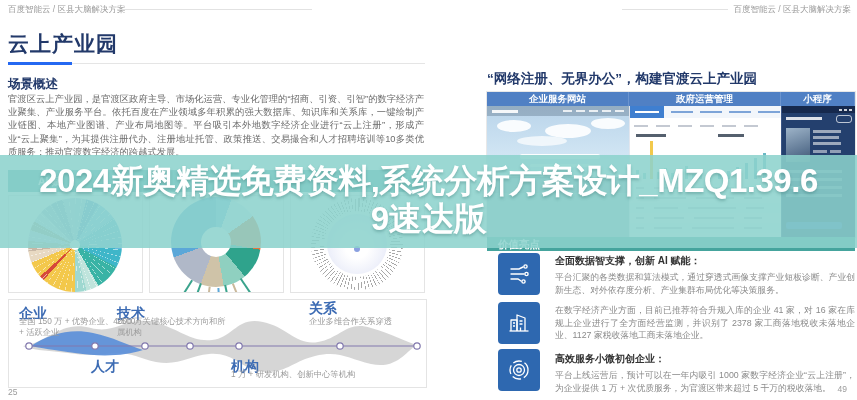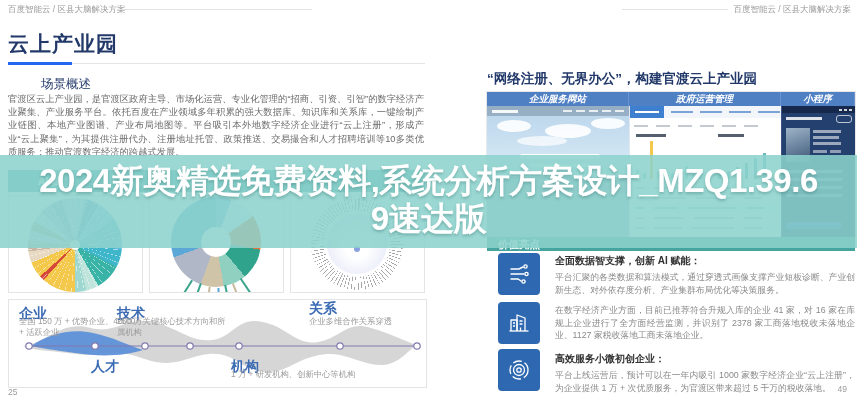--- a/index.html
+++ b/index.html
@@ -13,21 +13,21 @@
   #slide-right{left:430px;width:427px;}
 
   
   .crumb{font-size:8.5px;color:#9a9a9a;white-space:nowrap;}
   .crumb-l{left:8px;top:4px;}
   .hairline{height:1px;background:#e2e2e2;}
   .crumb-line-l{left:117px;top:9px;width:195px;}
   .title-l{left:8px;top:30px;font-size:21px;font-weight:bold;color:#22396a;letter-spacing:1px;}
   .rule-blue{left:8px;top:62px;width:64px;height:3px;background:#2468f2;}
   .rule-grey{left:72px;top:63px;width:353px;height:1px;background:#e5e5e5;}
-  .sec-title-l{left:8px;top:76px;font-size:12.5px;font-weight:normal;color:#22396a;margin-left:33px;}
+  .sec-title-l{left:8px;top:76px;font-size:12.5px;font-weight:bold;color:#22396a;}
   .desc-l{left:8px;top:93px;width:416px;font-size:9.3px;line-height:13.2px;color:#6b6b6b;text-align:justify;}
   .band-l{left:8px;top:170px;width:417px;height:22px;background:#57aba6;color:#ffffff;
           font-size:10.5px;font-weight:bold;line-height:22px;padding-left:30px;box-sizing:border-box;}
   .cards{left:8px;top:195px;width:417px;height:98px;display:flex;gap:6px;}
   .card{flex:1;background:#fff;border:1px solid #e4e4e4;position:relative;overflow:hidden;}
   
   .pie1{position:absolute;left:19px;top:2px;width:94px;height:94px;border-radius:50%;
     background:conic-gradient(#b8cfe8 0deg 14deg,#6fa3d8 14deg 30deg,#8fc4ea 30deg 55deg,
       #66b8e0 55deg 95deg,#3fb6c9 95deg 118deg,#39b3a5 118deg 150deg,#bfe4dc 150deg 166deg,
       #9fd8d0 166deg 180deg,#f3c84b 180deg 222deg,#d6493a 222deg 228deg,#f3c84b 228deg 248deg,
@@ -54,21 +54,21 @@
   .panel-graph{left:8px;top:299px;width:417px;height:87px;border:1px solid #e4e4e4;background:#fff;}
   .g-label{position:absolute;font-size:14px;font-weight:bold;color:#3d6cb4;}
   .g-desc{position:absolute;font-size:8.3px;line-height:10.6px;color:#9a9a9a;}
   .pageno{font-size:8.5px;color:#9c9c9c;}
   .pageno-l{left:8px;top:387px;}
 
   
   .crumb-line-r{left:192px;top:9px;width:106px;}
   .crumb-r{right:6px;top:4px;}
   .head-r{left:57px;top:70px;font-size:13.5px;font-weight:bold;color:#22396a;}
-  .shot{left:57px;top:92px;width:368px;height:145px;display:flex;box-shadow:0 0 0 1px #e8e8e8;font-style:italic;}
+  .shot{left:57px;top:92px;width:368px;height:145px;display:flex;box-shadow:0 0 0 1px #e8e8e8;}
   .shot-col{position:relative;height:100%;}
   .col1{width:146px;} .col2{width:157px;} .col3{width:76px;}
   .shot-head{height:14px;background:#5080c4;color:#fff;font-size:9.5px;font-weight:bold;
              text-align:center;line-height:14px;border-right:1px solid #6b94cf;box-sizing:border-box;}
   .shot-body{position:absolute;left:0;top:14px;right:0;bottom:0;overflow:hidden;}
   
   .web-body{background:linear-gradient(#b9d4ea 0%,#dcedf8 55%,#e9f3fa 70%);}
   .web-nav{position:absolute;left:0;top:0;right:0;height:10px;background:rgba(40,60,80,.25);display:flex;align-items:center;padding:0 5px;gap:4px;}
   .wn-logo{width:26px;height:3px;background:rgba(255,255,255,.9);}
   .wn-sp{flex:1;}

